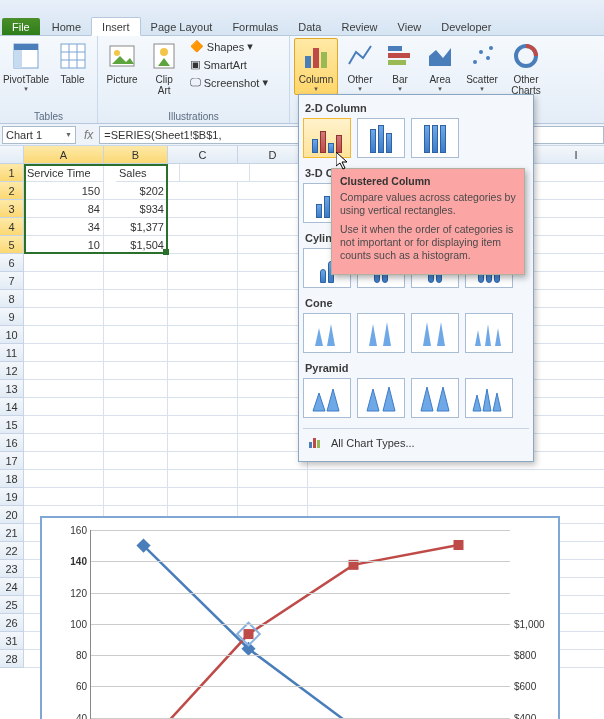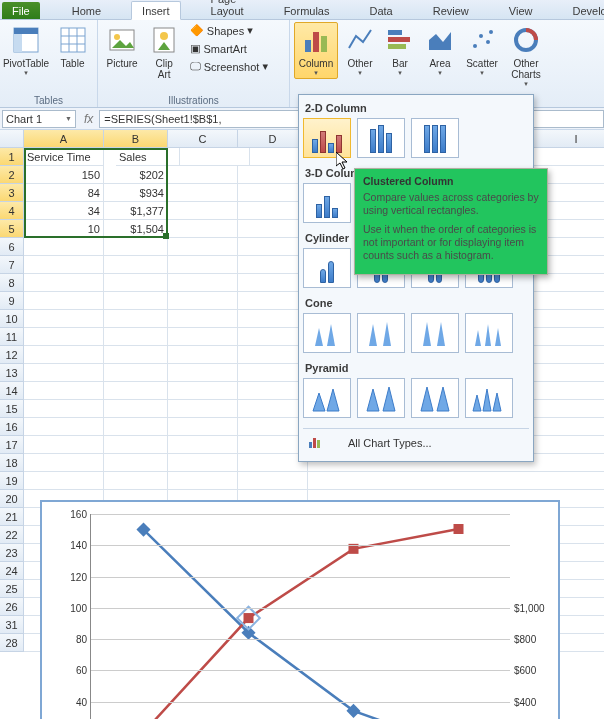--- a/index.html
+++ b/index.html
@@ -1,19 +1,19 @@
 <!DOCTYPE html>
 <html><head>
 <meta charset="utf-8">
 <style>
   * { box-sizing: border-box; margin: 0; padding: 0; font-family: 'Segoe UI', Tahoma, sans-serif; }
   body { background: #fff; width: 604px; height: 719px; overflow: hidden; font-size: 11px; color: #333; position: relative; }
 
   
-  .tabstrip { height: 20px; display: flex; align-items: flex-end; background: linear-gradient(#e8eff9,#d6e5f3); border-bottom: 1px solid #b6c8dd; padding: 0 2px; gap: 20px; }
+  .tabstrip { height: 36px; display: flex; align-items: flex-end; background: linear-gradient(#e8eff9,#d6e5f3); border-bottom: 1px solid #b6c8dd; padding: 0 2px; }
   .tab { padding: 3px 10px 2px 10px; cursor: pointer; color: #3b3b3b; }
   .tab.file { background: linear-gradient(#4a8f29,#2e7d1a); color: #fff; border-radius: 2px 2px 0 0; margin-right:2px;}
   .tab.active { background: #fff; border: 1px solid #b6c8dd; border-bottom: 1px solid #fff; border-radius: 2px 2px 0 0; margin-bottom:-1px; }
 
   
   .ribbon { height: 88px; background: linear-gradient(#f5f9fd,#e4edf7); border-bottom: 1px solid #b6c8dd; display:flex; }
   .group { border-right: 1px solid #c9d8ea; display:flex; flex-direction:column; padding: 2px 4px 0 4px; }
   .group-body { flex:1; display:flex; align-items:flex-start; gap:4px; }
   .group-label { text-align:center; font-size:10px; color:#5a6b80; padding:1px 0; }
   .rbtn { display:flex; flex-direction:column; align-items:center; justify-content:flex-start; width:44px; padding:2px; border-radius:2px; cursor:pointer; }
@@ -53,24 +53,24 @@
   .ylab2 { position:absolute; right:-48px; width:44px; text-align:left; font-size:10px; transform:translateY(-50%);}
   svg.lines { position:absolute; left:0; top:0; width:100%; height:100%; overflow:visible;}
 
   
   .ddpanel { position:absolute; left:298px; top:94px; width:236px; background:#f4f8fc; border:1px solid #8aa6c1; box-shadow:2px 3px 6px rgba(0,0,0,0.25); padding:4px; z-index:5;}
   .ddsection { font-size:11px; font-weight:bold; color:#3b3b3b; padding:3px 2px 2px 2px;}
   .ddrow { display:flex; gap:6px; padding:2px 0 6px 0;}
   .ddopt { width:48px; height:40px; background:#fff; border:1px solid #a8bcd4; display:flex; align-items:flex-end; justify-content:center; gap:2px; padding-bottom:4px; cursor:pointer; position:relative;}
   .ddopt.hover { background:linear-gradient(#fff2cc,#ffe39a); border:1px solid #f0b930;}
   .bar { width:6px; background:linear-gradient(#6fa8e6,#3d7cc9); border:1px solid #2e62a3;}
-  .ddfoot { border-top:1px solid #c6d4e5; margin-top:4px; padding:5px 4px; display:flex; align-items:center; gap:25px; cursor:pointer;}
+  .ddfoot { border-top:1px solid #c6d4e5; margin-top:4px; padding:5px 4px; display:flex; align-items:center; gap:8px; cursor:pointer;}
 
   
-  .tooltip { position:absolute; left:354px; top:168px; width:194px; background:#22c55e; border:1px solid #b0b0a0; box-shadow:2px 3px 6px rgba(0,0,0,0.3); padding:6px 8px; z-index:10; font-size:10.5px; line-height:13px; color:#4a4a4a;}
+  .tooltip { position:absolute; left:331px; top:168px; width:194px; background:#fca5a5; border:1px solid #b0b0a0; box-shadow:2px 3px 6px rgba(0,0,0,0.3); padding:6px 8px; z-index:10; font-size:10.5px; line-height:13px; color:#4a4a4a;}
   .tooltip .tt-title { font-weight:bold; color:#333; margin-bottom:3px;}
   .tooltip p { margin-bottom:6px;}
 
   .cursor { position:absolute; left:336px; top:152px; z-index:20; pointer-events:none;}
 </style>
 </head>
 <body>
 
 <div class="tabstrip">
   <div class="tab file">File</div>
@@ -499,21 +499,21 @@
         <div class="ylab" style="top: 187.5px;">40</div>
         <div class="hgrid" style="top: 156.25px;"></div>
         <div class="ylab" style="top: 156.25px;">60</div>
         <div class="hgrid" style="top: 125px;"></div>
         <div class="ylab" style="top: 125px;">80</div>
         <div class="hgrid" style="top: 93.75px;"></div>
         <div class="ylab" style="top: 93.75px;">100</div>
         <div class="hgrid" style="top: 62.5px;"></div>
         <div class="ylab" style="top: 62.5px;">120</div>
         <div class="hgrid" style="top: 31.25px;"></div>
-        <div class="ylab" style="top: 31.25px;">140</div>
+        <div class="ylab" style="top: 31.25px; font-weight: bold;">140</div>
         <div class="hgrid" style="top: 0px;"></div>
         <div class="ylab" style="top: 0px;">160</div>
         <div class="ylab2" style="top: 187.5px;">$400</div>
         <div class="ylab2" style="top: 156.25px;">$600</div>
         <div class="ylab2" style="top: 125px;">$800</div>
         <div class="ylab2" style="top: 93.75px;">$1,000</div>
       </div>
 
   </div>
 </div>

